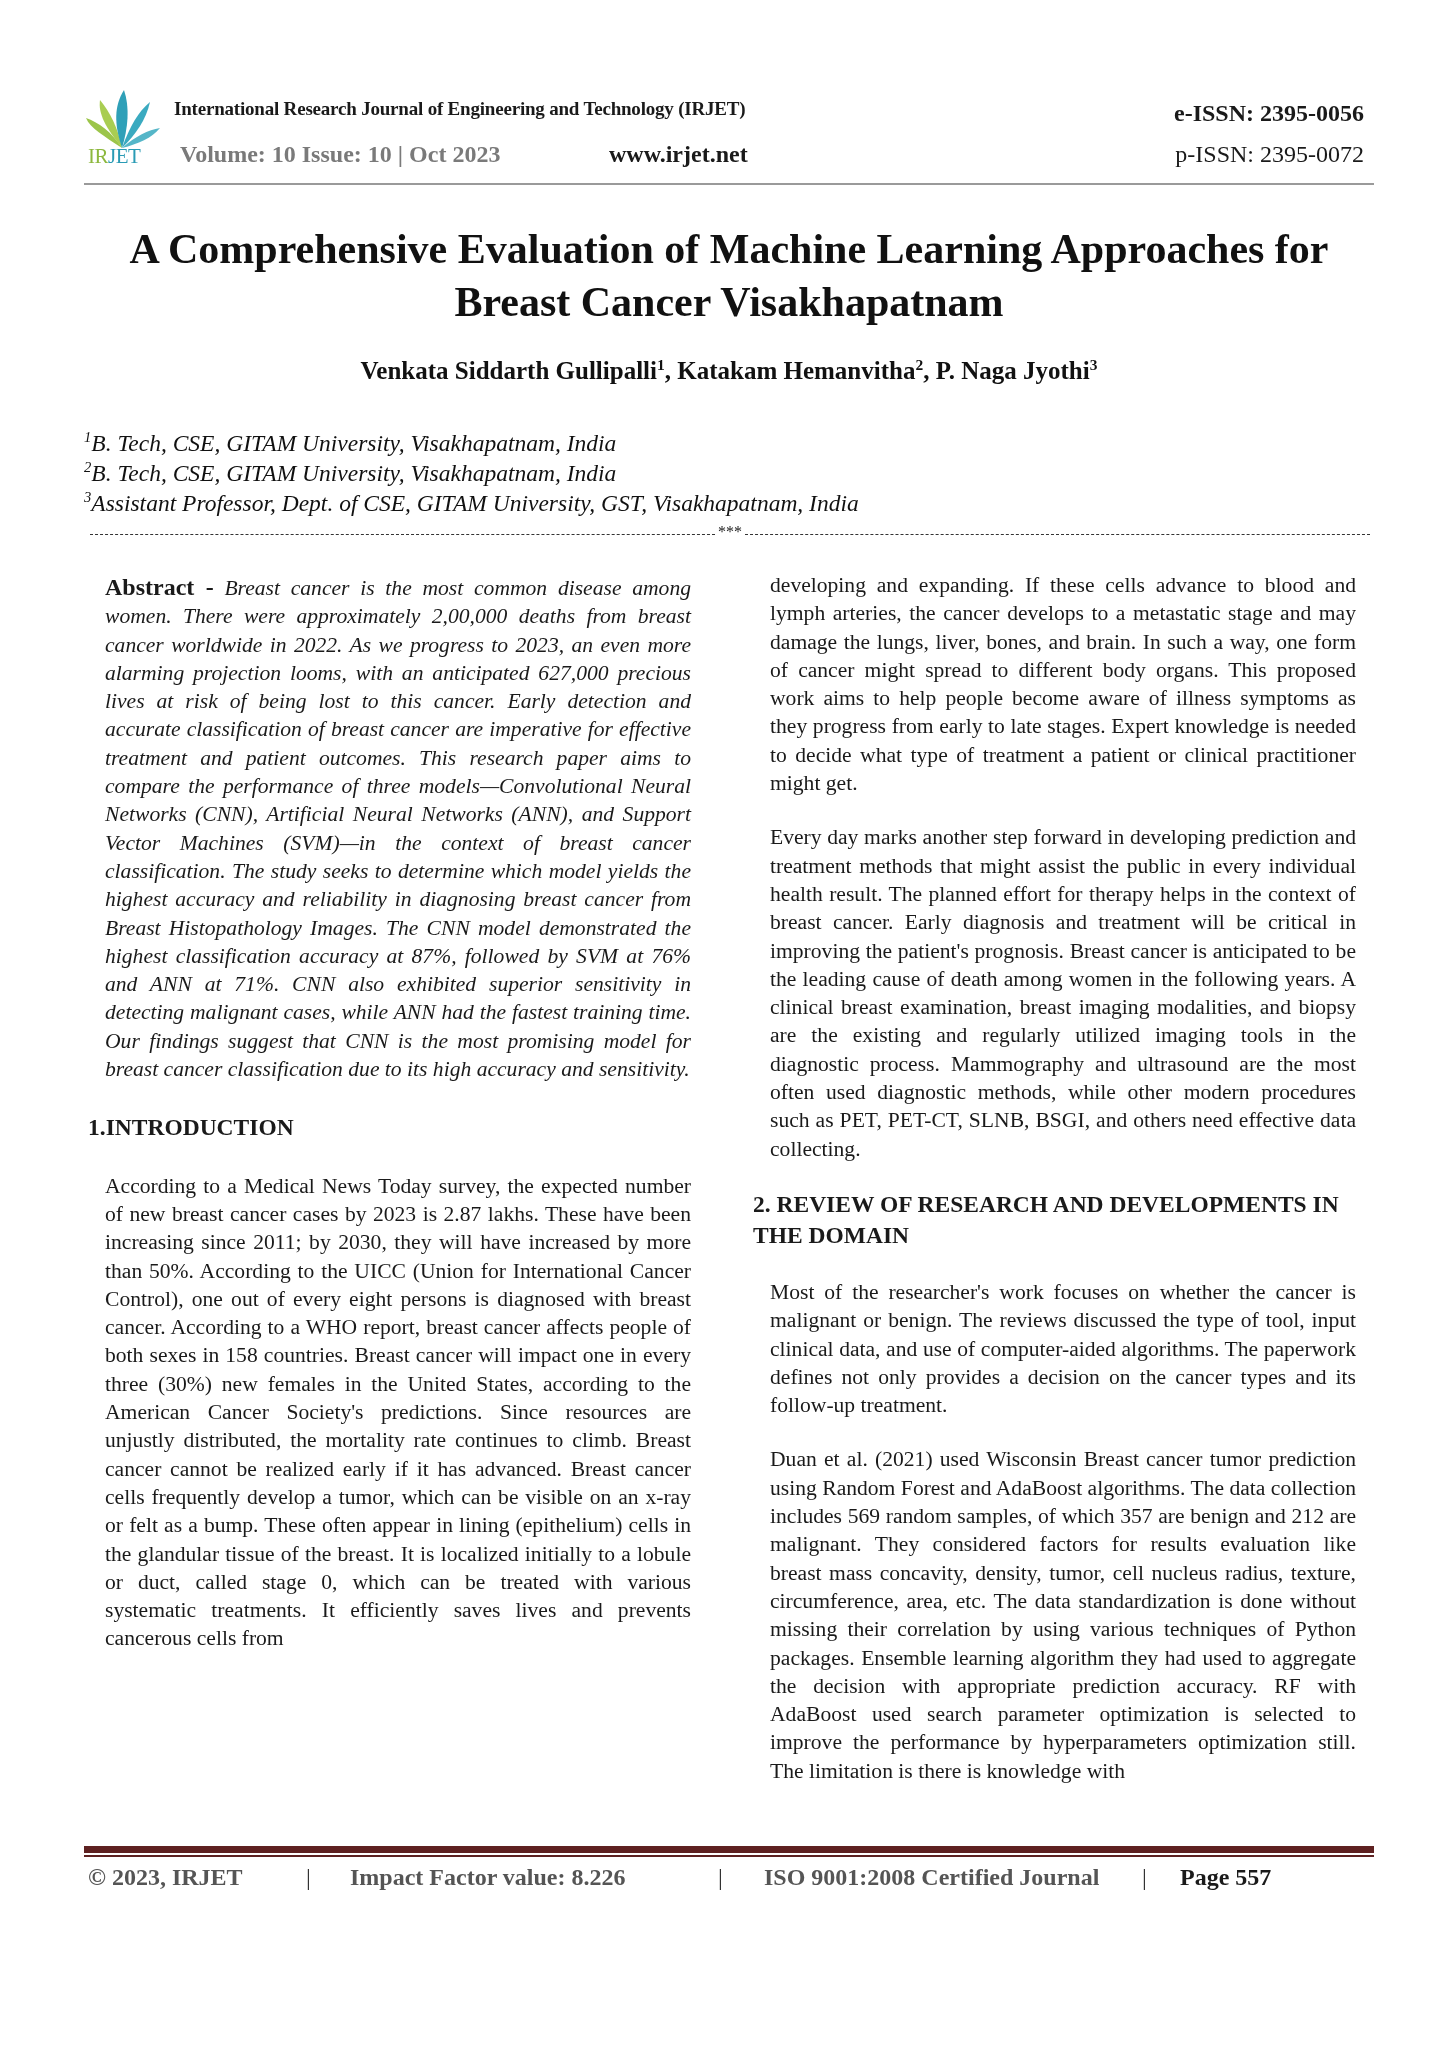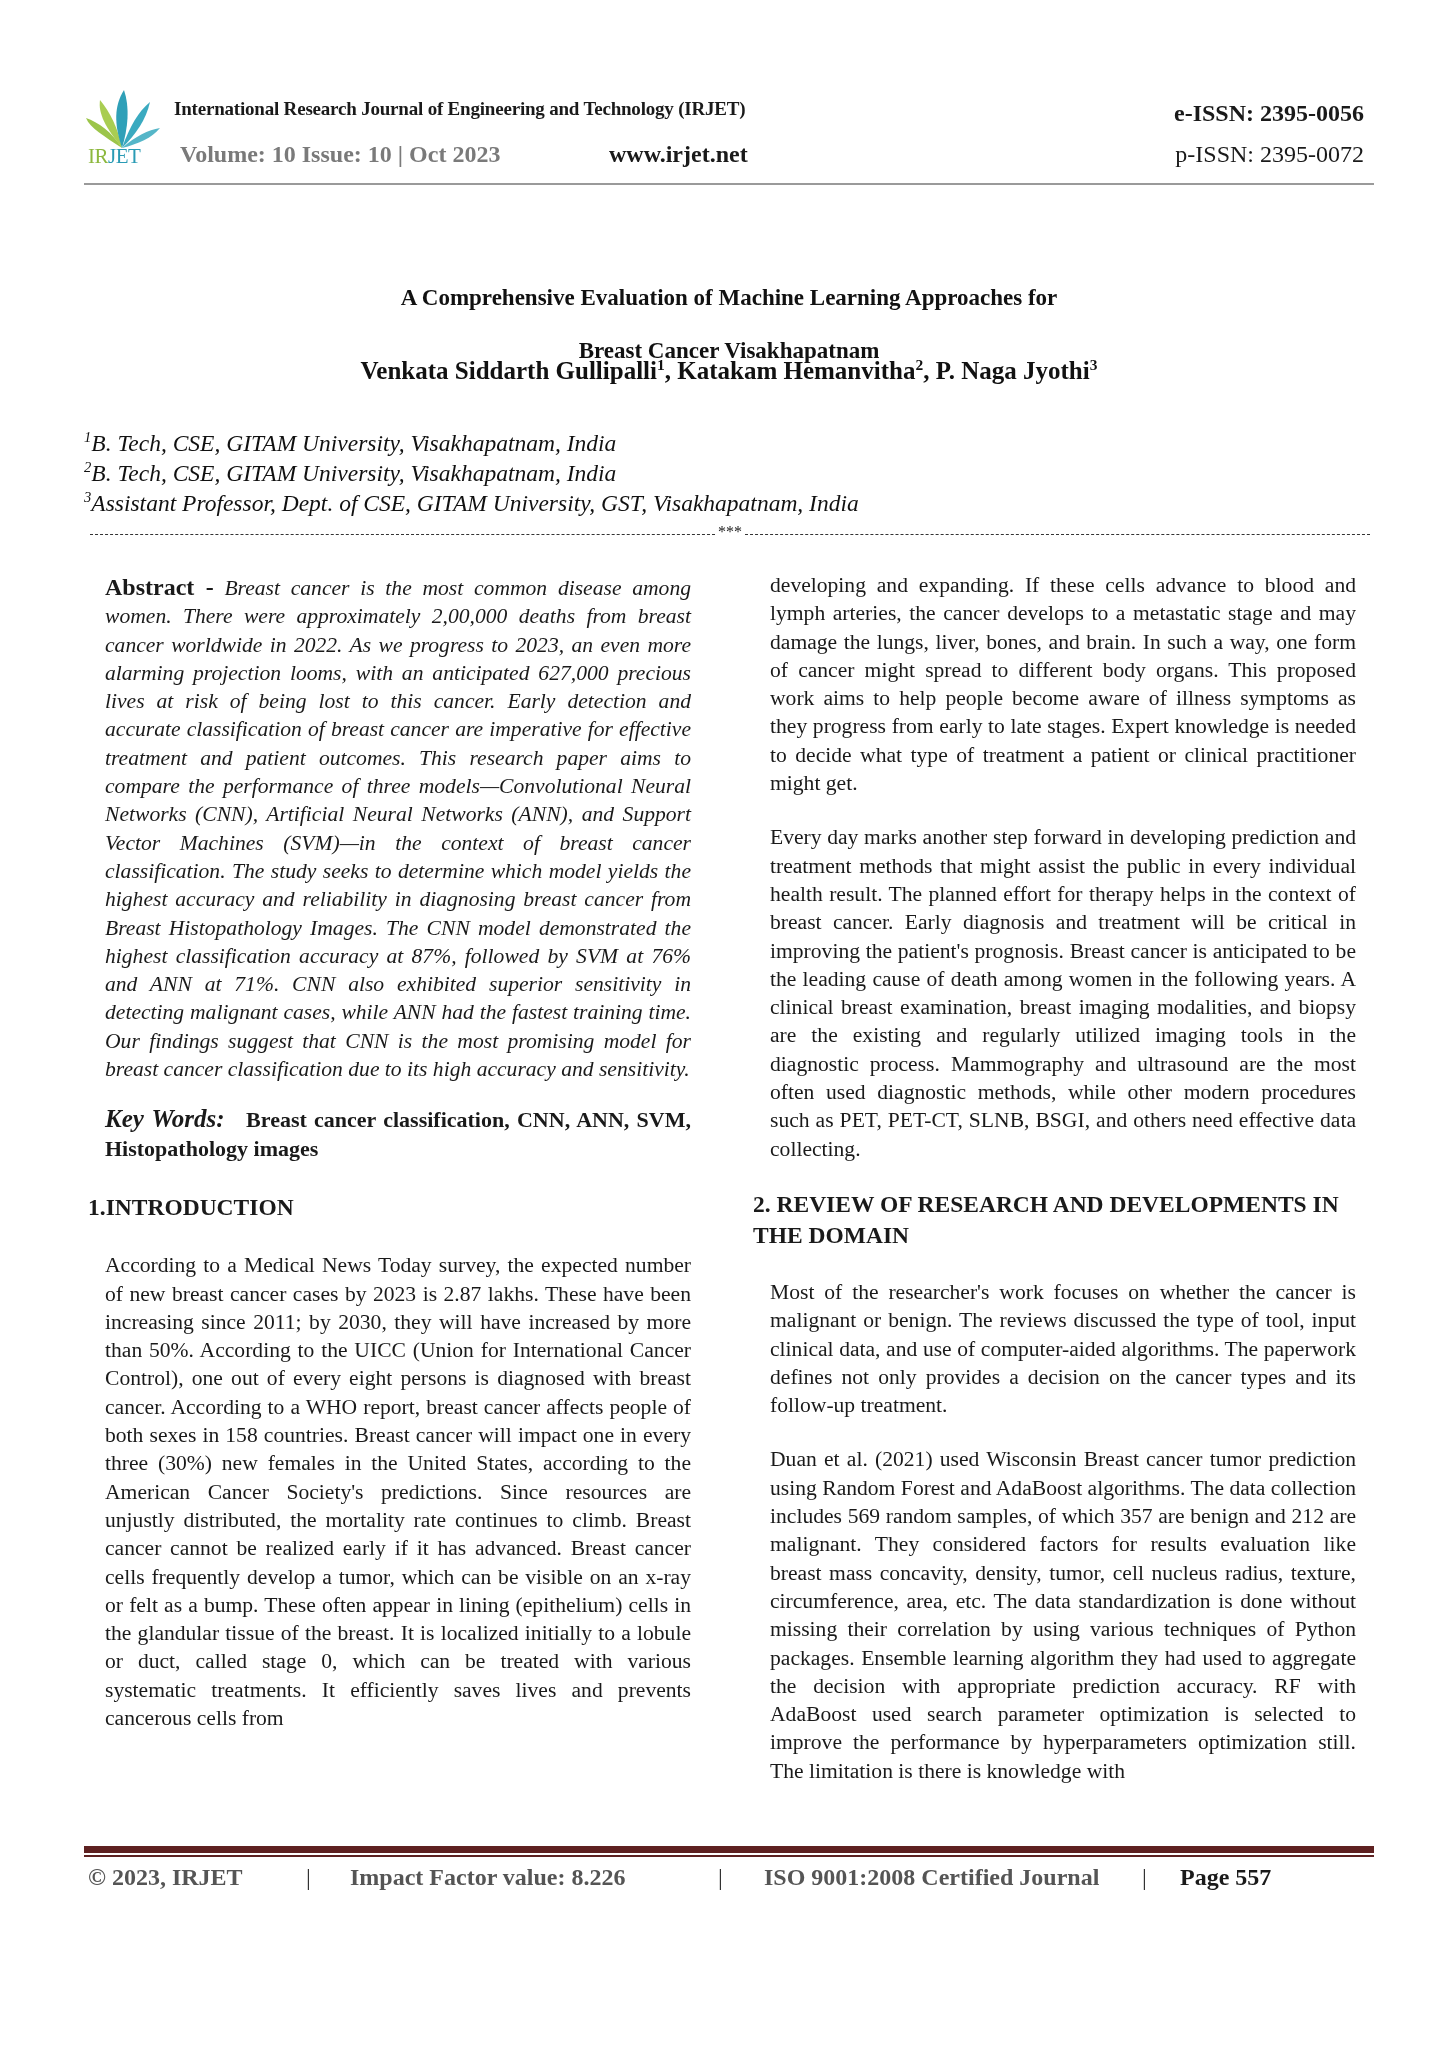--- a/index.html
+++ b/index.html
@@ -13,21 +13,21 @@
   .logo-text .ir { color: #8db83e; }
   .logo-text .jet { color: #2a9bb5; }
   .j-title { position: absolute; left: 90px; top: 10px; font-family: "Liberation Serif", serif; font-weight: bold; font-size: 19px; color: #1a1a1a; white-space: nowrap; letter-spacing: -0.2px; }
   .eissn { position: absolute; right: 0; top: 12px; font-family: "Liberation Serif", serif; font-weight: bold; font-size: 24px; color: #1a1a1a; white-space: nowrap; }
   .vol { position: absolute; left: 96px; top: 53px; font-family: "Liberation Serif", serif; font-weight: bold; font-size: 24px; color: #7a7a7a; white-space: nowrap; }
   .web { position: absolute; left: 525px; top: 53px; font-family: "Liberation Serif", serif; font-weight: bold; font-size: 24px; color: #1a1a1a; white-space: nowrap; }
   .pissn { position: absolute; right: 0; top: 53px; font-family: "Liberation Serif", serif; font-weight: normal; font-size: 24px; color: #1a1a1a; white-space: nowrap; }
   .hdr-rule { position: absolute; left: 84px; top: 183px; width: 1290px; height: 2px; background: #9a9a9a; }
 
   
-  .title { position: absolute; left: 84px; top: 223px; width: 1290px; text-align: center; font-family: "Liberation Serif", serif; font-weight: bold; font-size: 23px; line-height: 53px; color: #111; margin-top: 48px; }
+  .title { position: absolute; left: 84px; top: 223px; width: 1290px; text-align: center; font-family: "Liberation Serif", serif; font-weight: bold; font-size: 42px; line-height: 53px; color: #111; }
   .authors { position: absolute; left: 84px; top: 357px; width: 1290px; text-align: center; font-family: "Liberation Serif", serif; font-weight: bold; font-size: 25px; color: #111; }
   .authors sup, .aff sup { font-size: 0.62em; vertical-align: super; line-height: 0; }
   .affs { position: absolute; left: 84px; top: 428px; width: 1290px; font-family: "Liberation Serif", serif; font-style: italic; font-size: 23.5px; line-height: 30px; color: #111; }
   .sep { position: absolute; left: 90px; top: 520px; width: 1280px; height: 24px; font-family: "DejaVu Sans Mono", monospace; font-size: 13px; line-height: 24px; color: #222; display: flex; align-items: center; }
   .sep .dash { flex: 1; border-top: 1.5px dashed #333; height: 0; margin-top: 4px; }
   .sep .stars { padding: 0 3px; font-size: 16px; font-family: "Liberation Serif", serif; }
 
   
   .col { position: absolute; top: 556px; width: 620px; font-family: "Liberation Serif", serif; font-size: 21.6px; line-height: 28.3px; color: #1a1a1a; text-align: justify; }
   .col.left { left: 88px; }
@@ -87,21 +87,20 @@
 </div>
 
 <div class="sep">
   <div class="dash"></div>
   <span class="stars">***</span>
   <div class="dash"></div>
 </div>
 
 <div class="col left">
   <p class="abstract"><span class="lbl">Abstract -</span> <span>Breast cancer is the most common disease among women. There were approximately 2,00,000 deaths from breast cancer worldwide in 2022. As we progress to 2023, an even more alarming projection looms, with an anticipated 627,000 precious lives at risk of being lost to this cancer. Early detection and accurate classification of breast cancer are imperative for effective treatment and patient outcomes. This research paper aims to compare the performance of three models—Convolutional Neural Networks (CNN), Artificial Neural Networks (ANN), and Support Vector Machines (SVM)—in the context of breast cancer classification. The study seeks to determine which model yields the highest accuracy and reliability in diagnosing breast cancer from Breast Histopathology Images. The CNN model demonstrated the highest classification accuracy at 87%, followed by SVM at 76% and ANN at 71%. CNN also exhibited superior sensitivity in detecting malignant cases, while ANN had the fastest training time. Our findings suggest that CNN is the most promising model for breast cancer classification due to its high accuracy and sensitivity.</span></p>
-  <p class="kw"><span class="kl">Key Words</span><span class="kl">:</span>&nbsp;&nbsp; <span class="kv">Breast cancer classification, CNN, ANN, SVM, Histopathology images</span></p>
   <p class="h1">1.INTRODUCTION</p>
   <p>According to a Medical News Today survey, the expected number of new breast cancer cases by 2023 is 2.87 lakhs. These have been increasing since 2011; by 2030, they will have increased by more than 50%. According to the UICC (Union for International Cancer Control), one out of every eight persons is diagnosed with breast cancer. According to a WHO report, breast cancer affects people of both sexes in 158 countries. Breast cancer will impact one in every three (30%) new females in the United States, according to the American Cancer Society's predictions. Since resources are unjustly distributed, the mortality rate continues to climb. Breast cancer cannot be realized early if it has advanced. Breast cancer cells frequently develop a tumor, which can be visible on an x-ray or felt as a bump. These often appear in lining (epithelium) cells in the glandular tissue of the breast. It is localized initially to a lobule or duct, called stage 0, which can be treated with various systematic treatments. It efficiently saves lives and prevents cancerous cells from</p>
 </div>
 
 <div class="col right">
   <p>developing and expanding. If these cells advance to blood and lymph arteries, the cancer develops to a metastatic stage and may damage the lungs, liver, bones, and brain. In such a way, one form of cancer might spread to different body organs. This proposed work aims to help people become aware of illness symptoms as they progress from early to late stages. Expert knowledge is needed to decide what type of treatment a patient or clinical practitioner might get.</p>
   <p class="gap">Every day marks another step forward in developing prediction and treatment methods that might assist the public in every individual health result. The planned effort for therapy helps in the context of breast cancer. Early diagnosis and treatment will be critical in improving the patient's prognosis. Breast cancer is anticipated to be the leading cause of death among women in the following years. A clinical breast examination, breast imaging modalities, and biopsy are the existing and regularly utilized imaging tools in the diagnostic process. Mammography and ultrasound are the most often used diagnostic methods, while other modern procedures such as PET, PET-CT, SLNB, BSGI, and others need effective data collecting.</p>
   <p class="h2">2. REVIEW OF RESEARCH AND DEVELOPMENTS IN THE DOMAIN</p>
   <p>Most of the researcher's work focuses on whether the cancer is malignant or benign. The reviews discussed the type of tool, input clinical data, and use of computer-aided algorithms. The paperwork defines not only provides a decision on the cancer types and its follow-up treatment.</p>
   <p class="gap">Duan et al. (2021) used Wisconsin Breast cancer tumor prediction using Random Forest and AdaBoost algorithms. The data collection includes 569 random samples, of which 357 are benign and 212 are malignant. They considered factors for results evaluation like breast mass concavity, density, tumor, cell nucleus radius, texture, circumference, area, etc. The data standardization is done without missing their correlation by using various techniques of Python packages. Ensemble learning algorithm they had used to aggregate the decision with appropriate prediction accuracy. RF with AdaBoost used search parameter optimization is selected to improve the performance by hyperparameters optimization still. The limitation is there is knowledge with</p>

